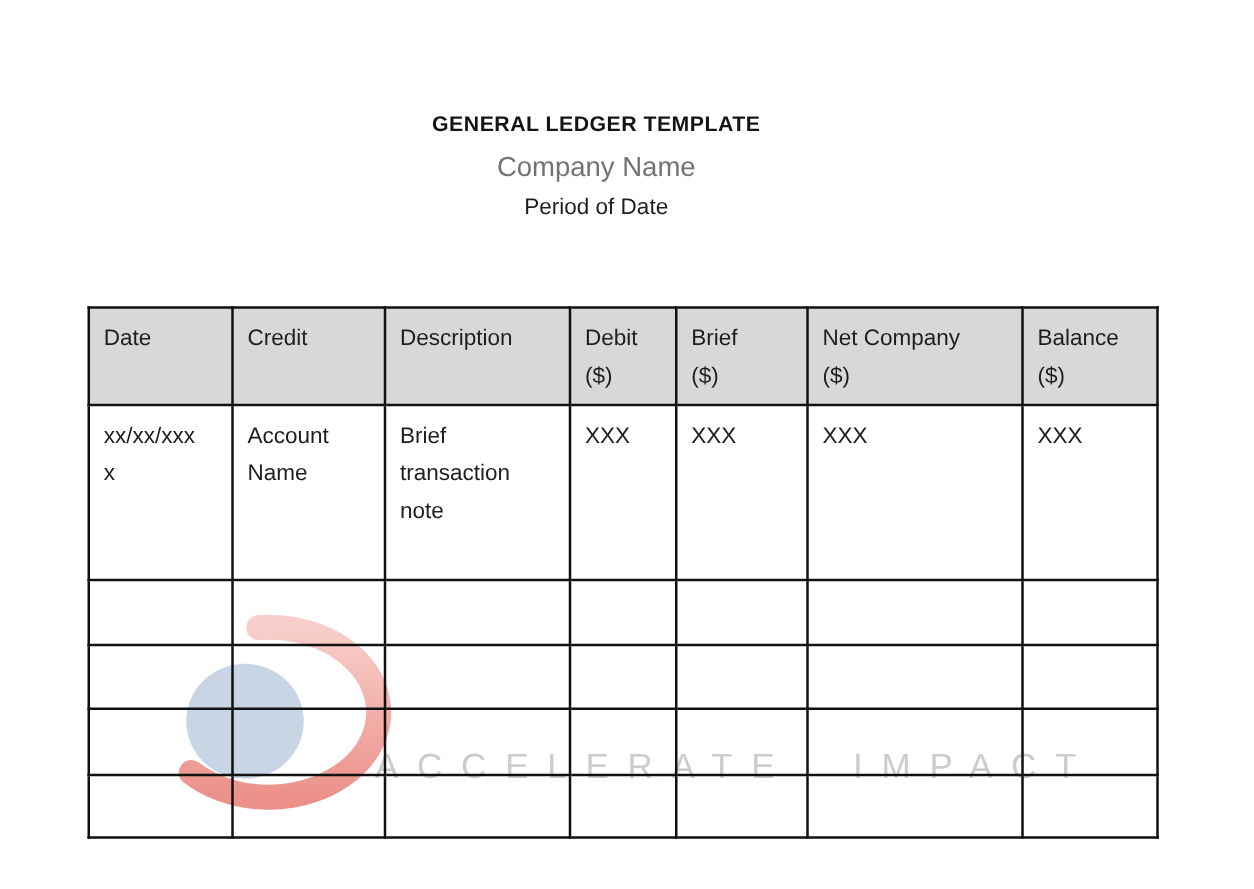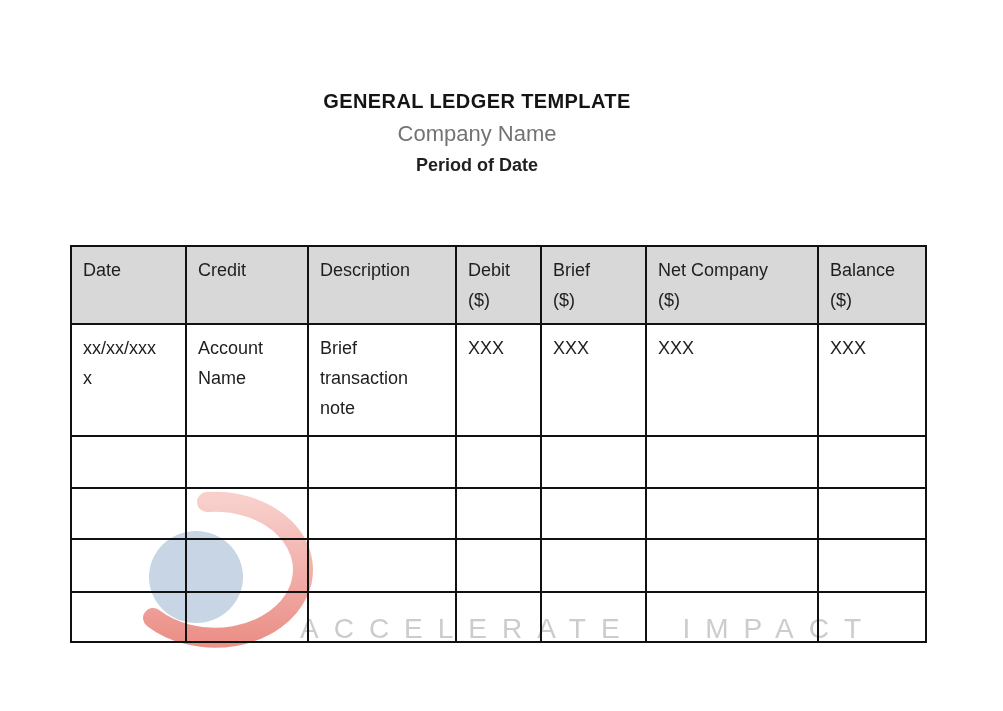--- a/index.html
+++ b/index.html
@@ -10,46 +10,46 @@
     font-family: "Liberation Sans", sans-serif;
     color: #1b1b1b;
     overflow: hidden;
   }
   .page { position: absolute; inset: 0; background: #ffffff; }
 
   
   .doc-head { position: absolute; left: 0; top: 0; width: 954px; text-align: center; }
   .doc-title {
     position: absolute; left: 0; top: 90px; width: 100%;
-    font-size: 20px; font-weight: 700; letter-spacing: 0.4px; color: #141414;
+    font-size: 17px; font-weight: 700; letter-spacing: 0.4px; color: #141414;
   }
   .doc-company {
     position: absolute; left: 0; top: 121px; width: 100%;
     font-size: 22px; font-weight: 400; color: #737373;
   }
   .doc-period {
     position: absolute; left: 0; top: 155px; width: 100%;
-    font-size: 18px; font-weight: 700; color: #1f1f1f;
+    font-size: 18px; font-weight: 400; color: #1f1f1f;
   }
 
   
   .watermark { position: absolute; inset: 0; z-index: 0; }
   .wm-logo { position: absolute; left: 128px; top: 492px; overflow: visible; }
   .wm-text {
     position: absolute; left: 300px; top: 497px;
     font-size: 84px; font-weight: 700; line-height: 1; letter-spacing: 10px;
     white-space: nowrap;
   }
   .wm-scale { color: #f6bcb7; }
   .wm-ocean { color: #bdd0e1; }
   .wm-tagline {
     position: absolute; left: 300px; top: 598px;
     font-size: 28px; font-weight: 500; line-height: 30px;
     letter-spacing: 15px; word-spacing: 25px;
-    color: #cccccc; white-space: nowrap; margin-top: 16px;
+    color: #cccccc; white-space: nowrap;
   }
 
   
   table.ledger {
     position: absolute; left: 70px; top: 245px; z-index: 1;
     width: 855px; border-collapse: collapse; table-layout: fixed;
     font-size: 18px; line-height: 30px; color: #1e1e1e;
   }
   table.ledger th, table.ledger td {
     border: 2px solid #111111;
@@ -57,21 +57,21 @@
     padding: 8px 10px 8px 11px;
     background: transparent;
     font-weight: 400;
     margin-left: 16px;
   }
   table.ledger th {
     background: #d8d8d8;
     white-space: pre-line; 
   }
   tr.r-head   { height: 78px;  }
-  tr.r-data   { height: 112px; }
+  tr.r-data   { height: 140px; }
   tr.r-empty1 { height: 52px;  }
   tr.r-empty2 { height: 51px;  }
   tr.r-empty3 { height: 53px;  }
   tr.r-empty4 { height: 50px;  }
 
   .w-date    { display: inline-block; max-width: 80px;  word-break: break-all; }
   .w-account { display: inline-block; max-width: 95px;  }
   .w-desc    { display: inline-block; max-width: 102px; }
 </style>
 </head>

